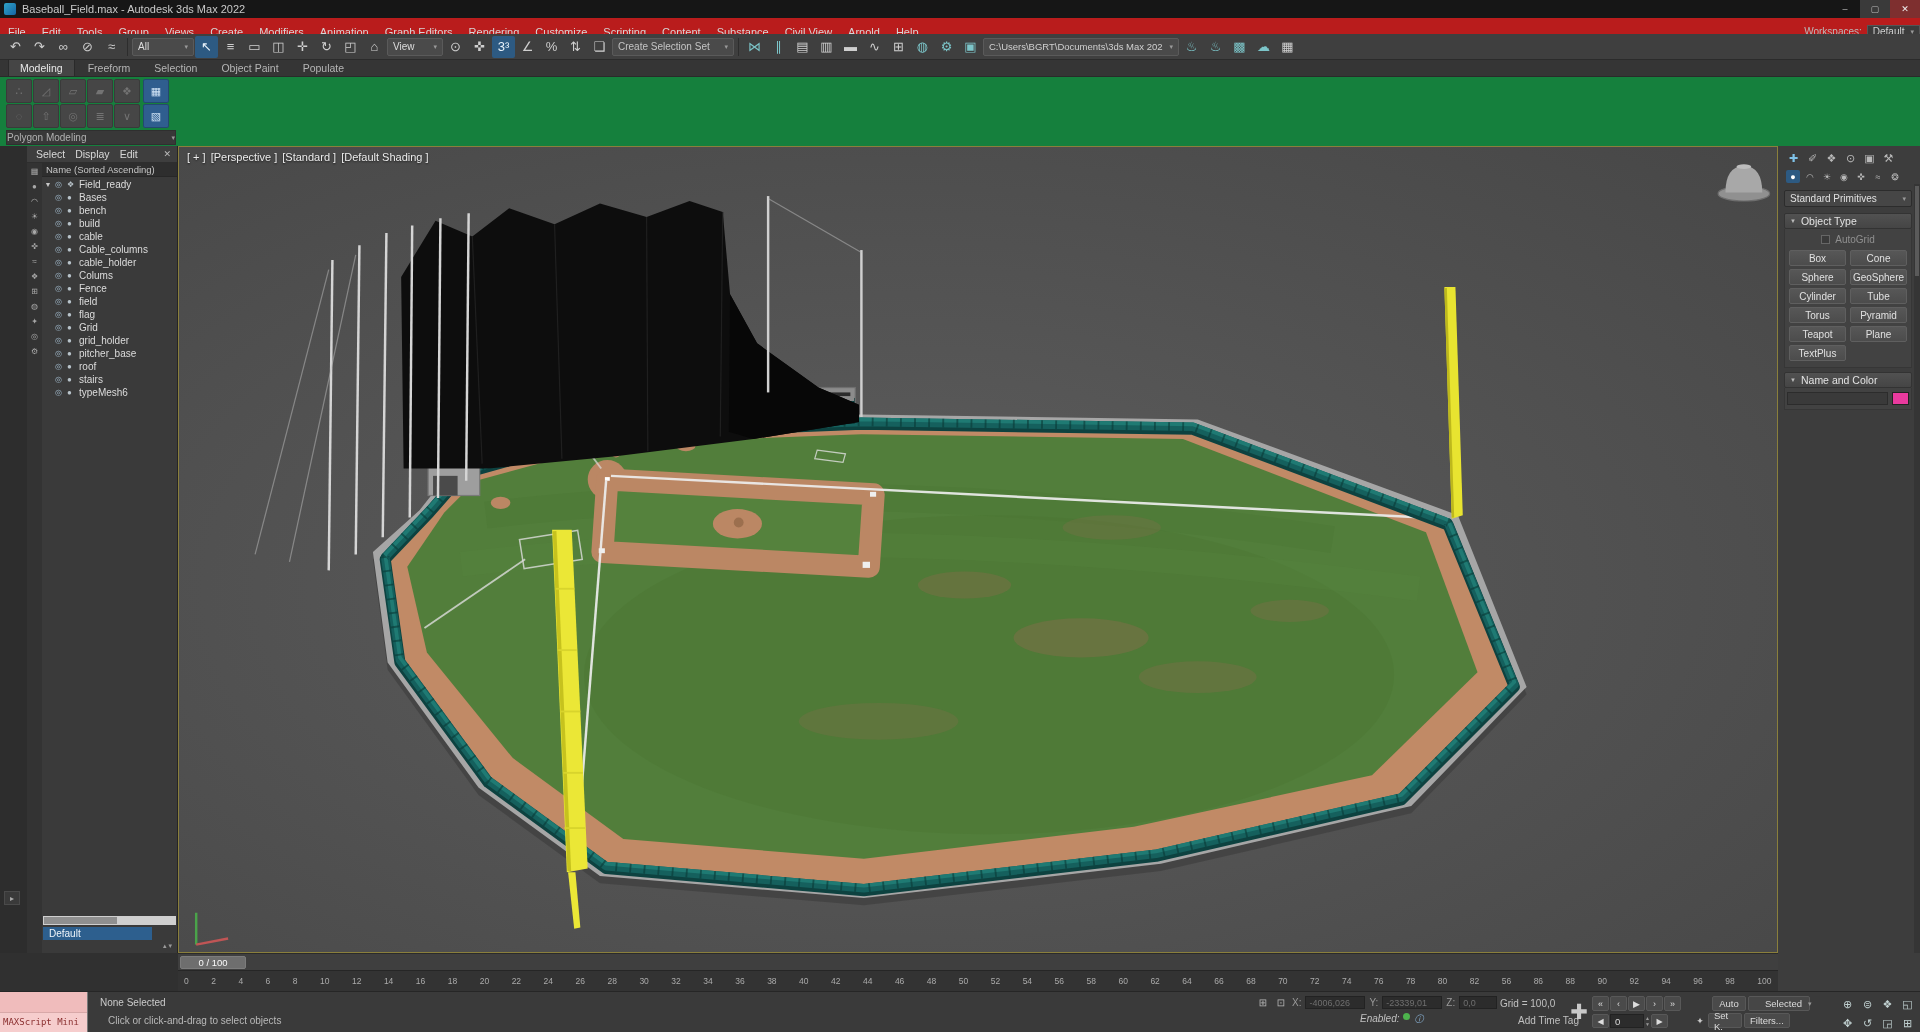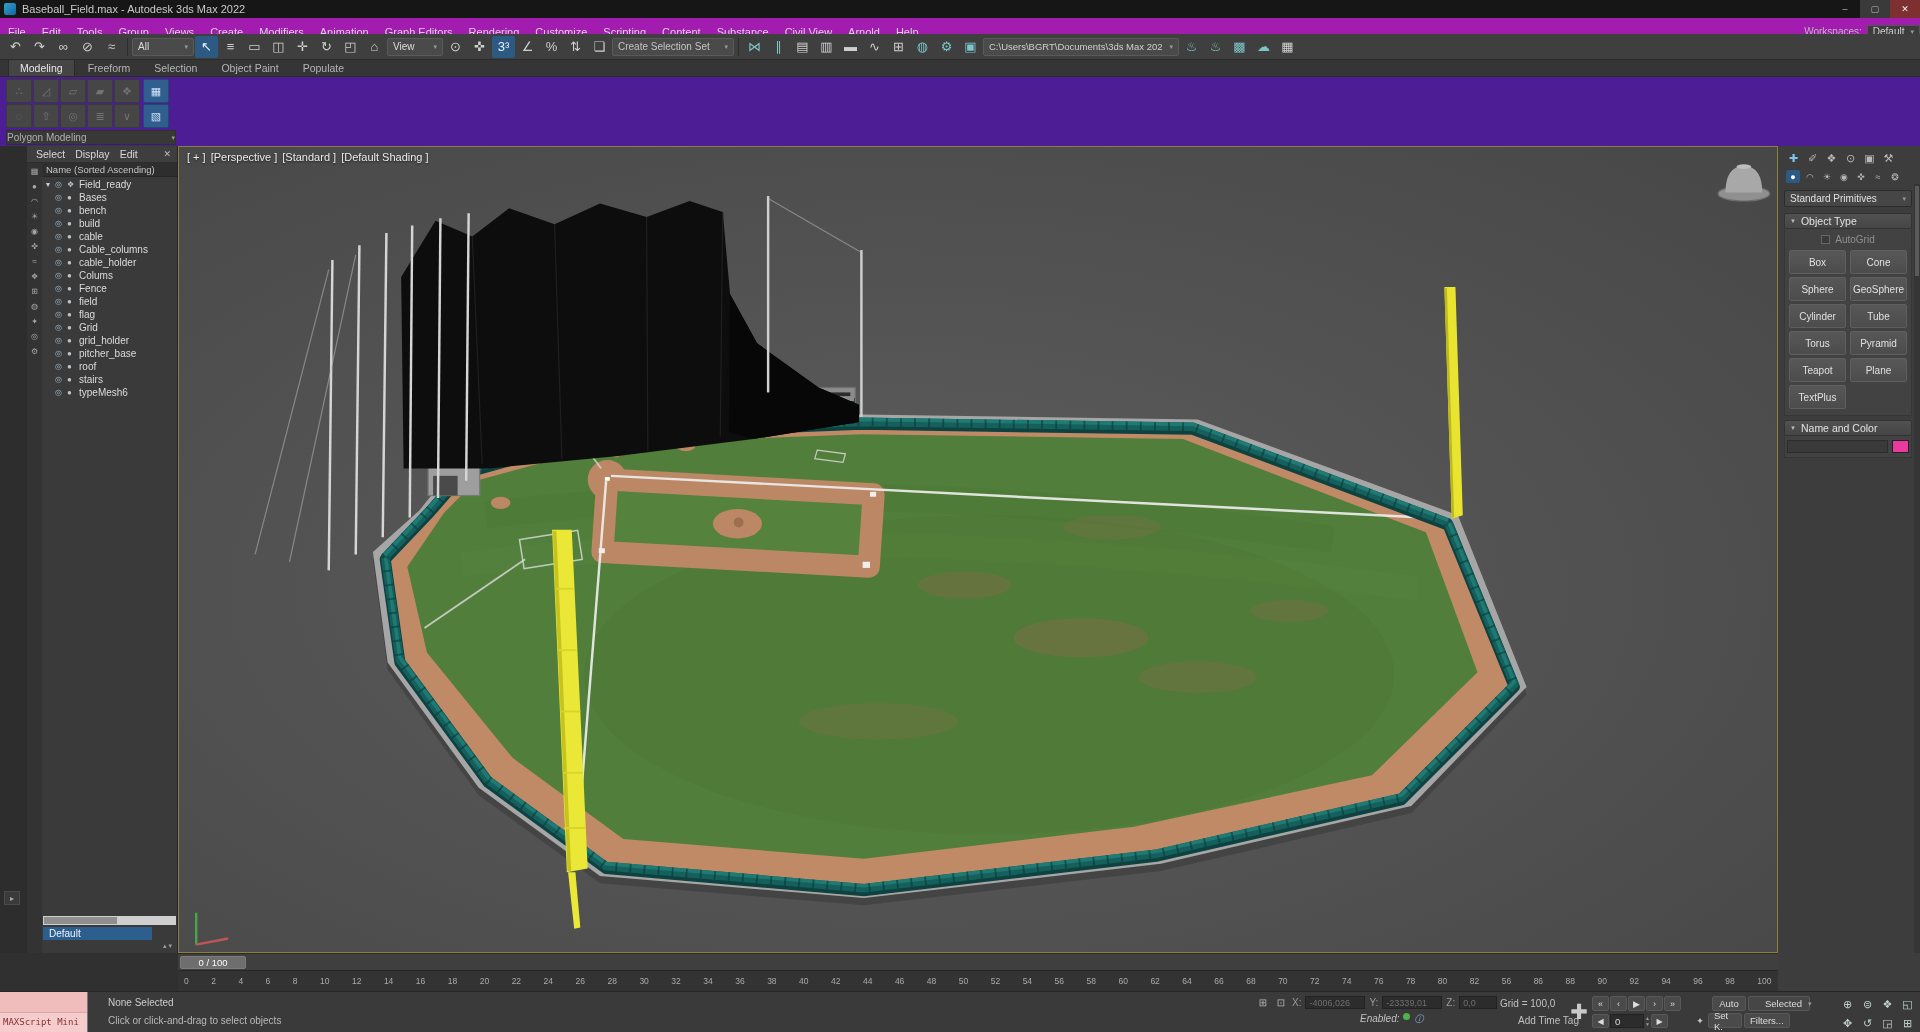--- a/index.html
+++ b/index.html
@@ -11,21 +11,21 @@
     display:flex; align-items:center; color:#c9c9c9; font-size:11px; }
   .app-icon { width:12px; height:12px; margin:0 6px 0 4px; border-radius:2px;
     background:linear-gradient(135deg,#2fa3c7,#1565a5); }
   .win-controls { margin-left:auto; display:flex; height:18px; }
   .win-btn { width:30px; display:flex; align-items:center; justify-content:center;
     font-size:9px; color:#bbb; }
   .win-btn.max { background:#3a3a3a; }
   .win-btn.close { background:#7e2f2f; color:#eee; }
 
   
-  .menubar { position:absolute; left:0; top:18px; width:1920px; height:28px; background:#a21caf;
+  .menubar { position:absolute; left:0; top:18px; width:1920px; height:28px; background:#b91c1c;
     border-bottom:1px solid #262626; display:flex; align-items:center; font-size:11px; color:#d6d6d6; }
   .menu-item { padding:0 8px; cursor:default; }
   .workspaces { margin-left:auto; display:flex; align-items:center; gap:5px;
     color:#b9b9b9; font-size:10px; }
   .ws-field { background:#3c3c3c; border:1px solid #555; height:13px; line-height:12px;
     padding:0 5px; display:flex; align-items:center; color:#d0d0d0; }
   .has-caret::after { content:"▾"; font-size:7px; color:#9a9a9a; margin-left:auto; padding-left:6px; }
 
   
   .toolbar { position:absolute; left:0; top:34px; width:1920px; height:26px; background:#3f3f3f;
@@ -36,21 +36,21 @@
   .tb-icon.tint { color:#7cc5c9; }
   .tb-sep { width:1px; height:18px; background:#2d2d2d; margin:0 3px; flex:none; }
   .tb-select { height:18px; background:#4a4a4a; border:1px solid #5a5a5a; border-radius:2px;
     color:#ddd; font-size:10px; display:flex; align-items:center; padding:0 5px; flex:none; }
   .tb-select.w-all { width:62px; }
   .tb-select.w-view { width:56px; }
   .tb-select.w-sel { width:122px; color:#c4c4c4; }
   .tb-select.w-path { width:196px; font-size:9.5px; color:#d0d0d0; }
 
   
-  .ribbon { position:absolute; left:0; top:60px; width:1920px; height:86px; background:#4c1d95; }
+  .ribbon { position:absolute; left:0; top:60px; width:1920px; height:86px; background:#15803d; }
   .ribbon-tabs { height:17px; background:#353535; border-bottom:1px solid #2a2a2a;
     display:flex; align-items:flex-end; padding-left:8px; gap:2px; }
   .ribbon-tab { padding:2px 11px; font-size:10.5px; color:#b5b5b5; }
   .ribbon-tab.active { background:#454545; color:#e8e8e8; border:1px solid #2a2a2a; border-bottom:none; }
   .ribbon-left { display:flex; flex-direction:column; width:170px; margin:2px 0 0 6px; }
   .rb-row { display:flex; gap:3px; }
   .rb-grid { display:grid; grid-template-columns:repeat(5,26px); grid-auto-rows:24px; gap:1px; }
   .rb-icon { display:flex; align-items:center; justify-content:center; color:#737373; font-size:11px;
     background:#464646; border:1px solid #3a3a3a; border-radius:2px; }
   .rb-blue { display:flex; flex-direction:column; gap:1px; }
@@ -119,21 +119,21 @@
   .rollout { margin:4px 8px 0 6px; }
   .rollout-header { height:16px; background:linear-gradient(#515151,#454545); border:1px solid #333;
     border-radius:2px; display:flex; align-items:center; gap:5px; color:#e2e2e2; padding:0 5px;
     font-size:10.5px; }
   .rollout-arrow { font-size:6px; color:#bbb; }
   .rollout-body { background:#424242; border:1px solid #363636; border-top:none; padding:5px 4px 6px; }
   .autogrid { display:flex; align-items:center; justify-content:center; gap:5px; color:#8f8f8f;
     font-size:10px; margin-bottom:5px; }
   .checkbox { width:9px; height:9px; border:1px solid #666; background:#3a3a3a; }
   .ot-grid { display:grid; grid-template-columns:1fr 1fr; gap:3px 4px; }
-  .ot-btn { height:24px; background:linear-gradient(#575757,#4c4c4c); border:1px solid #5f5f5f;
+  .ot-btn { height:16px; background:linear-gradient(#575757,#4c4c4c); border:1px solid #5f5f5f;
     border-radius:2px; color:#e0e0e0; font-size:10px; display:flex; align-items:center;
     justify-content:center; white-space:nowrap; overflow:hidden; }
   .nc-body { display:flex; align-items:center; gap:4px; padding:4px 2px; }
   .name-input { flex:1; height:13px; background:#3a3a3a; border:1px solid #2c2c2c; }
   .color-swatch { width:17px; height:13px; border:1px solid #222; }
 
   
   .tl-left { position:absolute; left:0; top:953px; width:178px; height:38px; background:#303030; }
   .timeslider { position:absolute; left:178px; top:953px; width:1600px; height:17px; background:#3f3f3f;
     border-top:1px solid #2b2b2b; display:flex; align-items:center; padding:0 2px; }
@@ -147,21 +147,21 @@
 
   
   .statusbar { position:absolute; left:0; top:991px; width:1920px; height:41px; background:#3a3a3a;
     border-top:1px solid #262626; }
   .listener { position:absolute; left:0; top:0; width:88px; height:100%; display:flex;
     flex-direction:column; border-right:1px solid #7a7a7a; }
   .listener .l1 { flex:1; background:#f0bcbc; border-bottom:1px solid #d8a8a8; }
   .listener .l2 { flex:1; background:#f6cdcd; color:#8a2f2f; font-size:9px;
     font-family:"DejaVu Sans Mono", monospace; display:flex; align-items:center; padding-left:3px;
     white-space:nowrap; overflow:hidden; }
-  .st-line1 { position:absolute; left:108px; top:5px; color:#cbcbcb; font-size:10px; }
+  .st-line1 { position:absolute; left:100px; top:5px; color:#cbcbcb; font-size:10px; }
   .st-line2 { position:absolute; left:108px; bottom:6px; color:#b9b9b9; font-size:10px; }
   .coords { position:absolute; left:1256px; top:4px; display:flex; align-items:center; gap:4px; }
   .coord-mini { color:#b5b5b5; font-size:10px; width:14px; text-align:center; }
   .coord-label { color:#9a9a9a; font-size:10px; }
   .coord-field { width:60px; height:13px; background:#2c2c2c; border:1px solid #222; color:#6f6f6f;
     font-size:9px; display:flex; align-items:center; padding:0 3px; }
   .coord-field.z { width:38px; }
   .grid-label { position:absolute; left:1500px; top:6px; color:#c0c0c0; font-size:10px; }
   .enabled { position:absolute; left:1360px; bottom:6px; display:flex; align-items:flex-start; gap:4px;
     color:#c0c0c0; font-size:10px;font-style:italic; }

